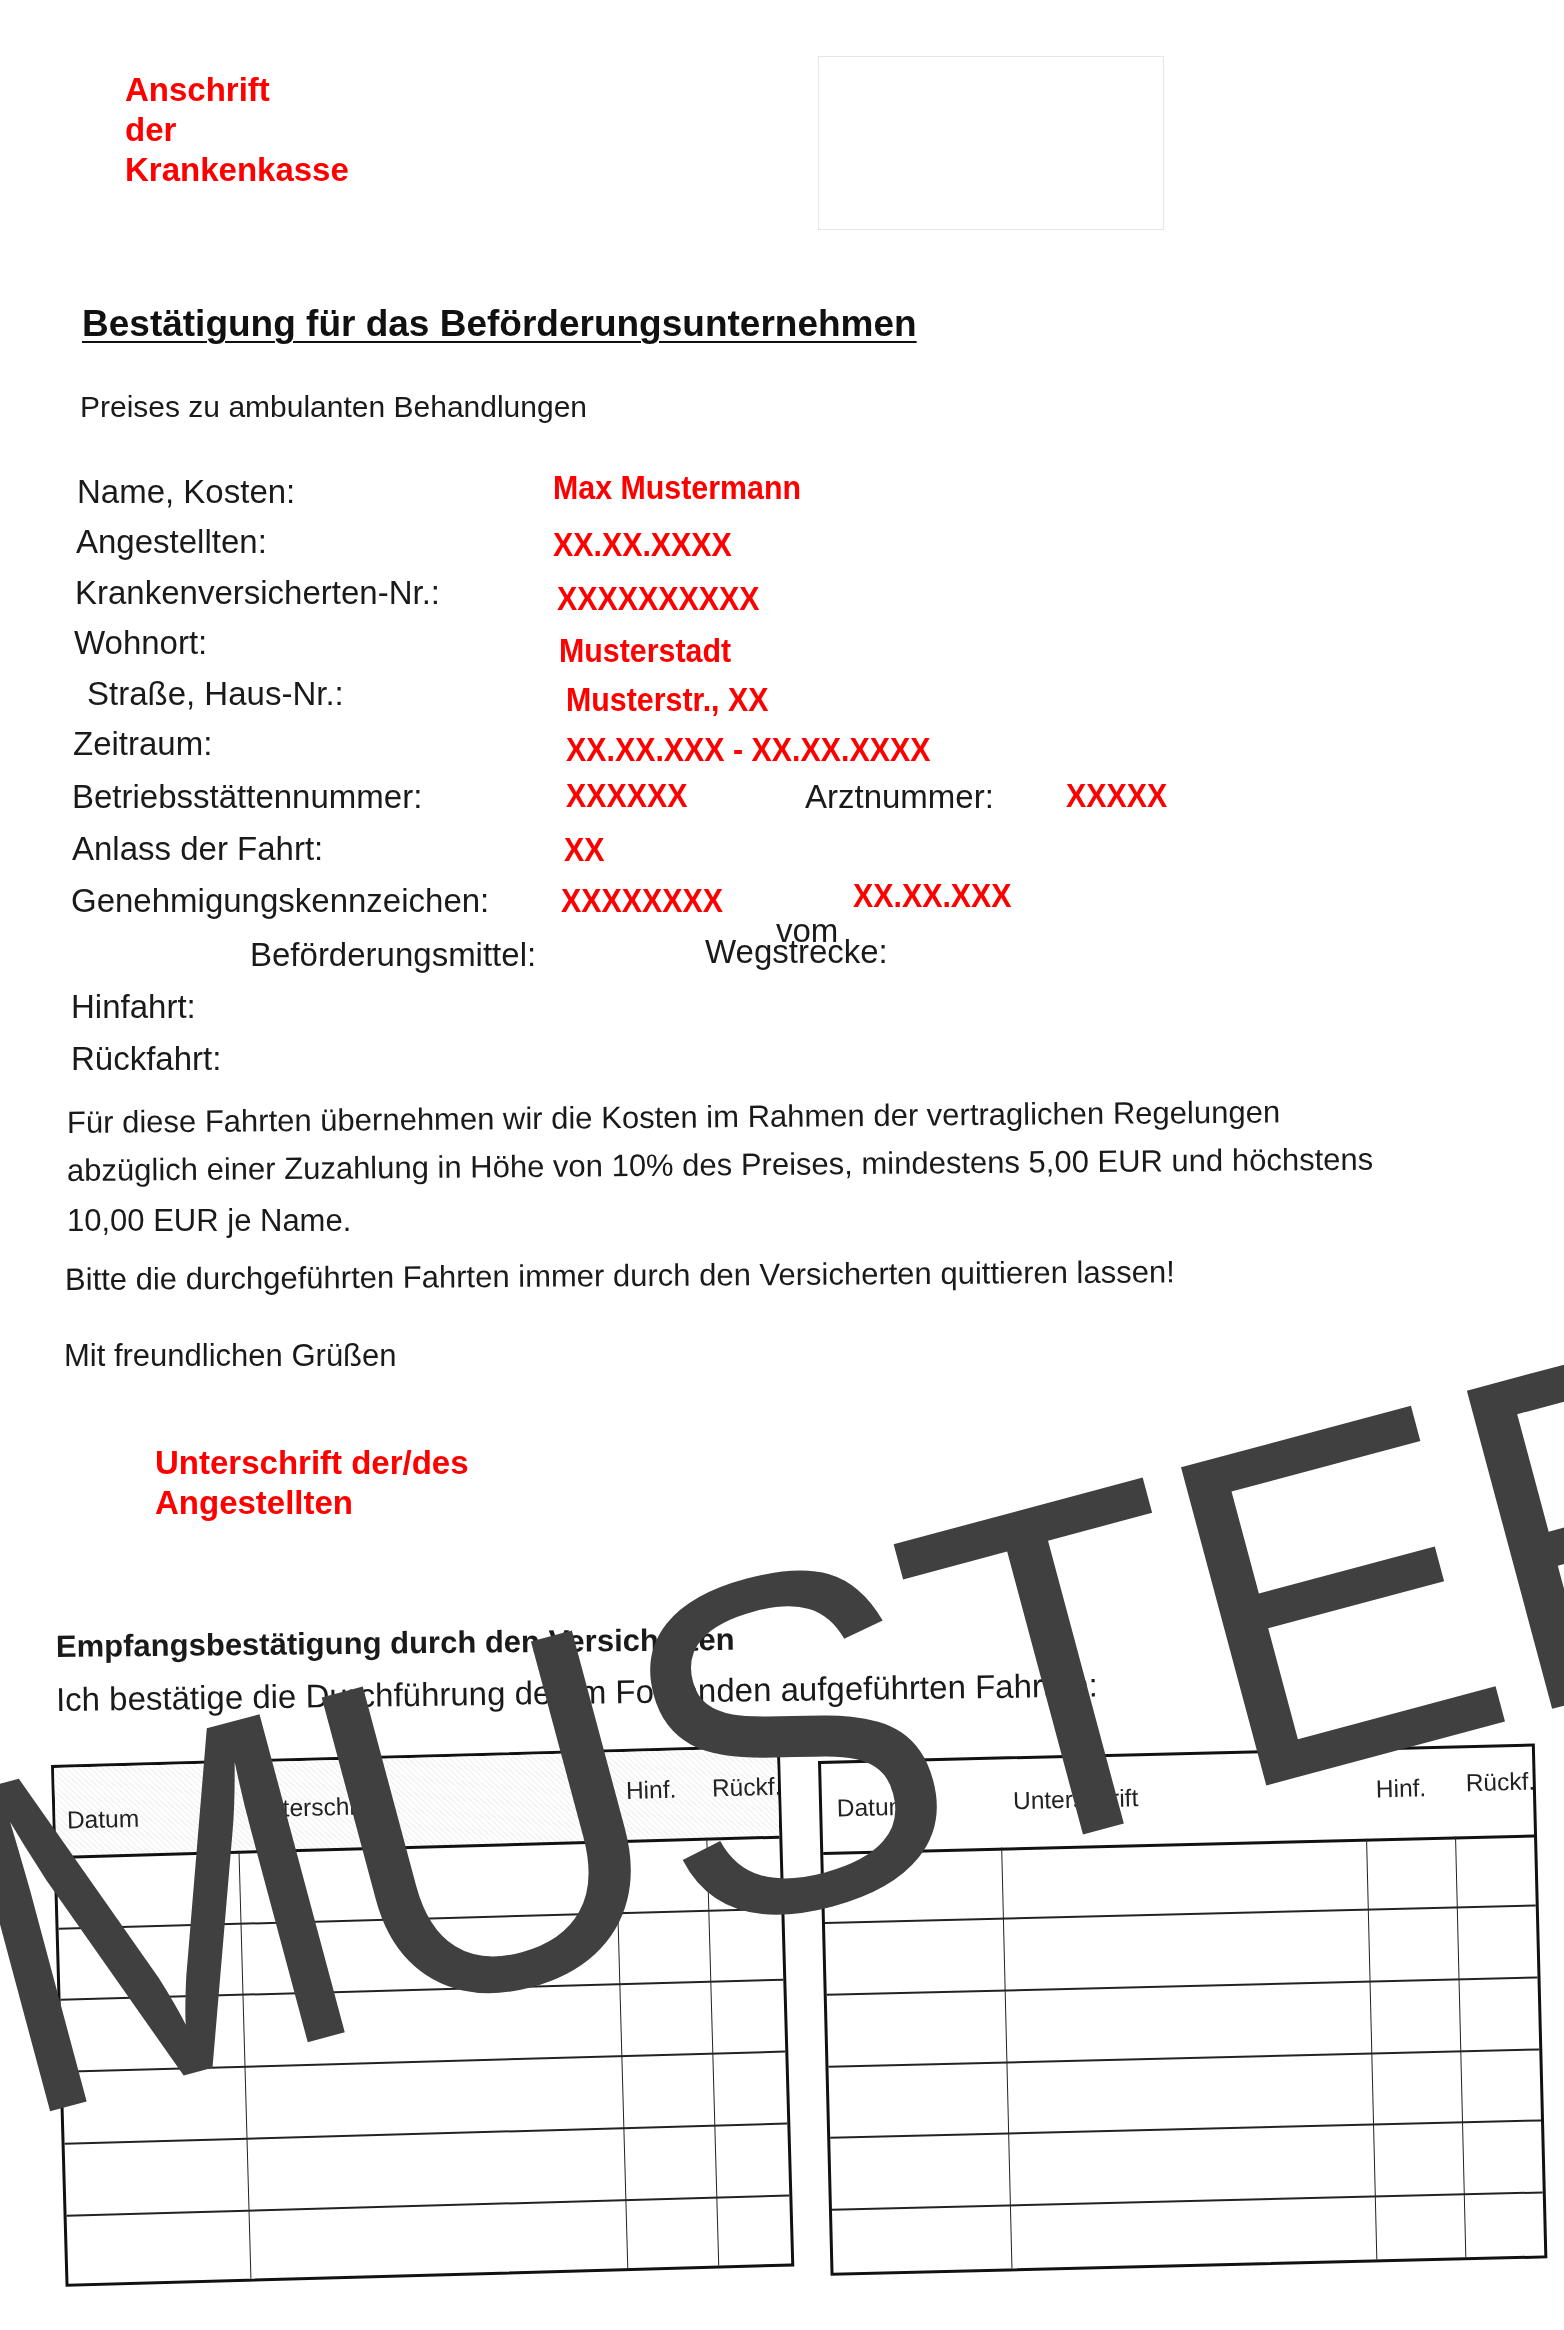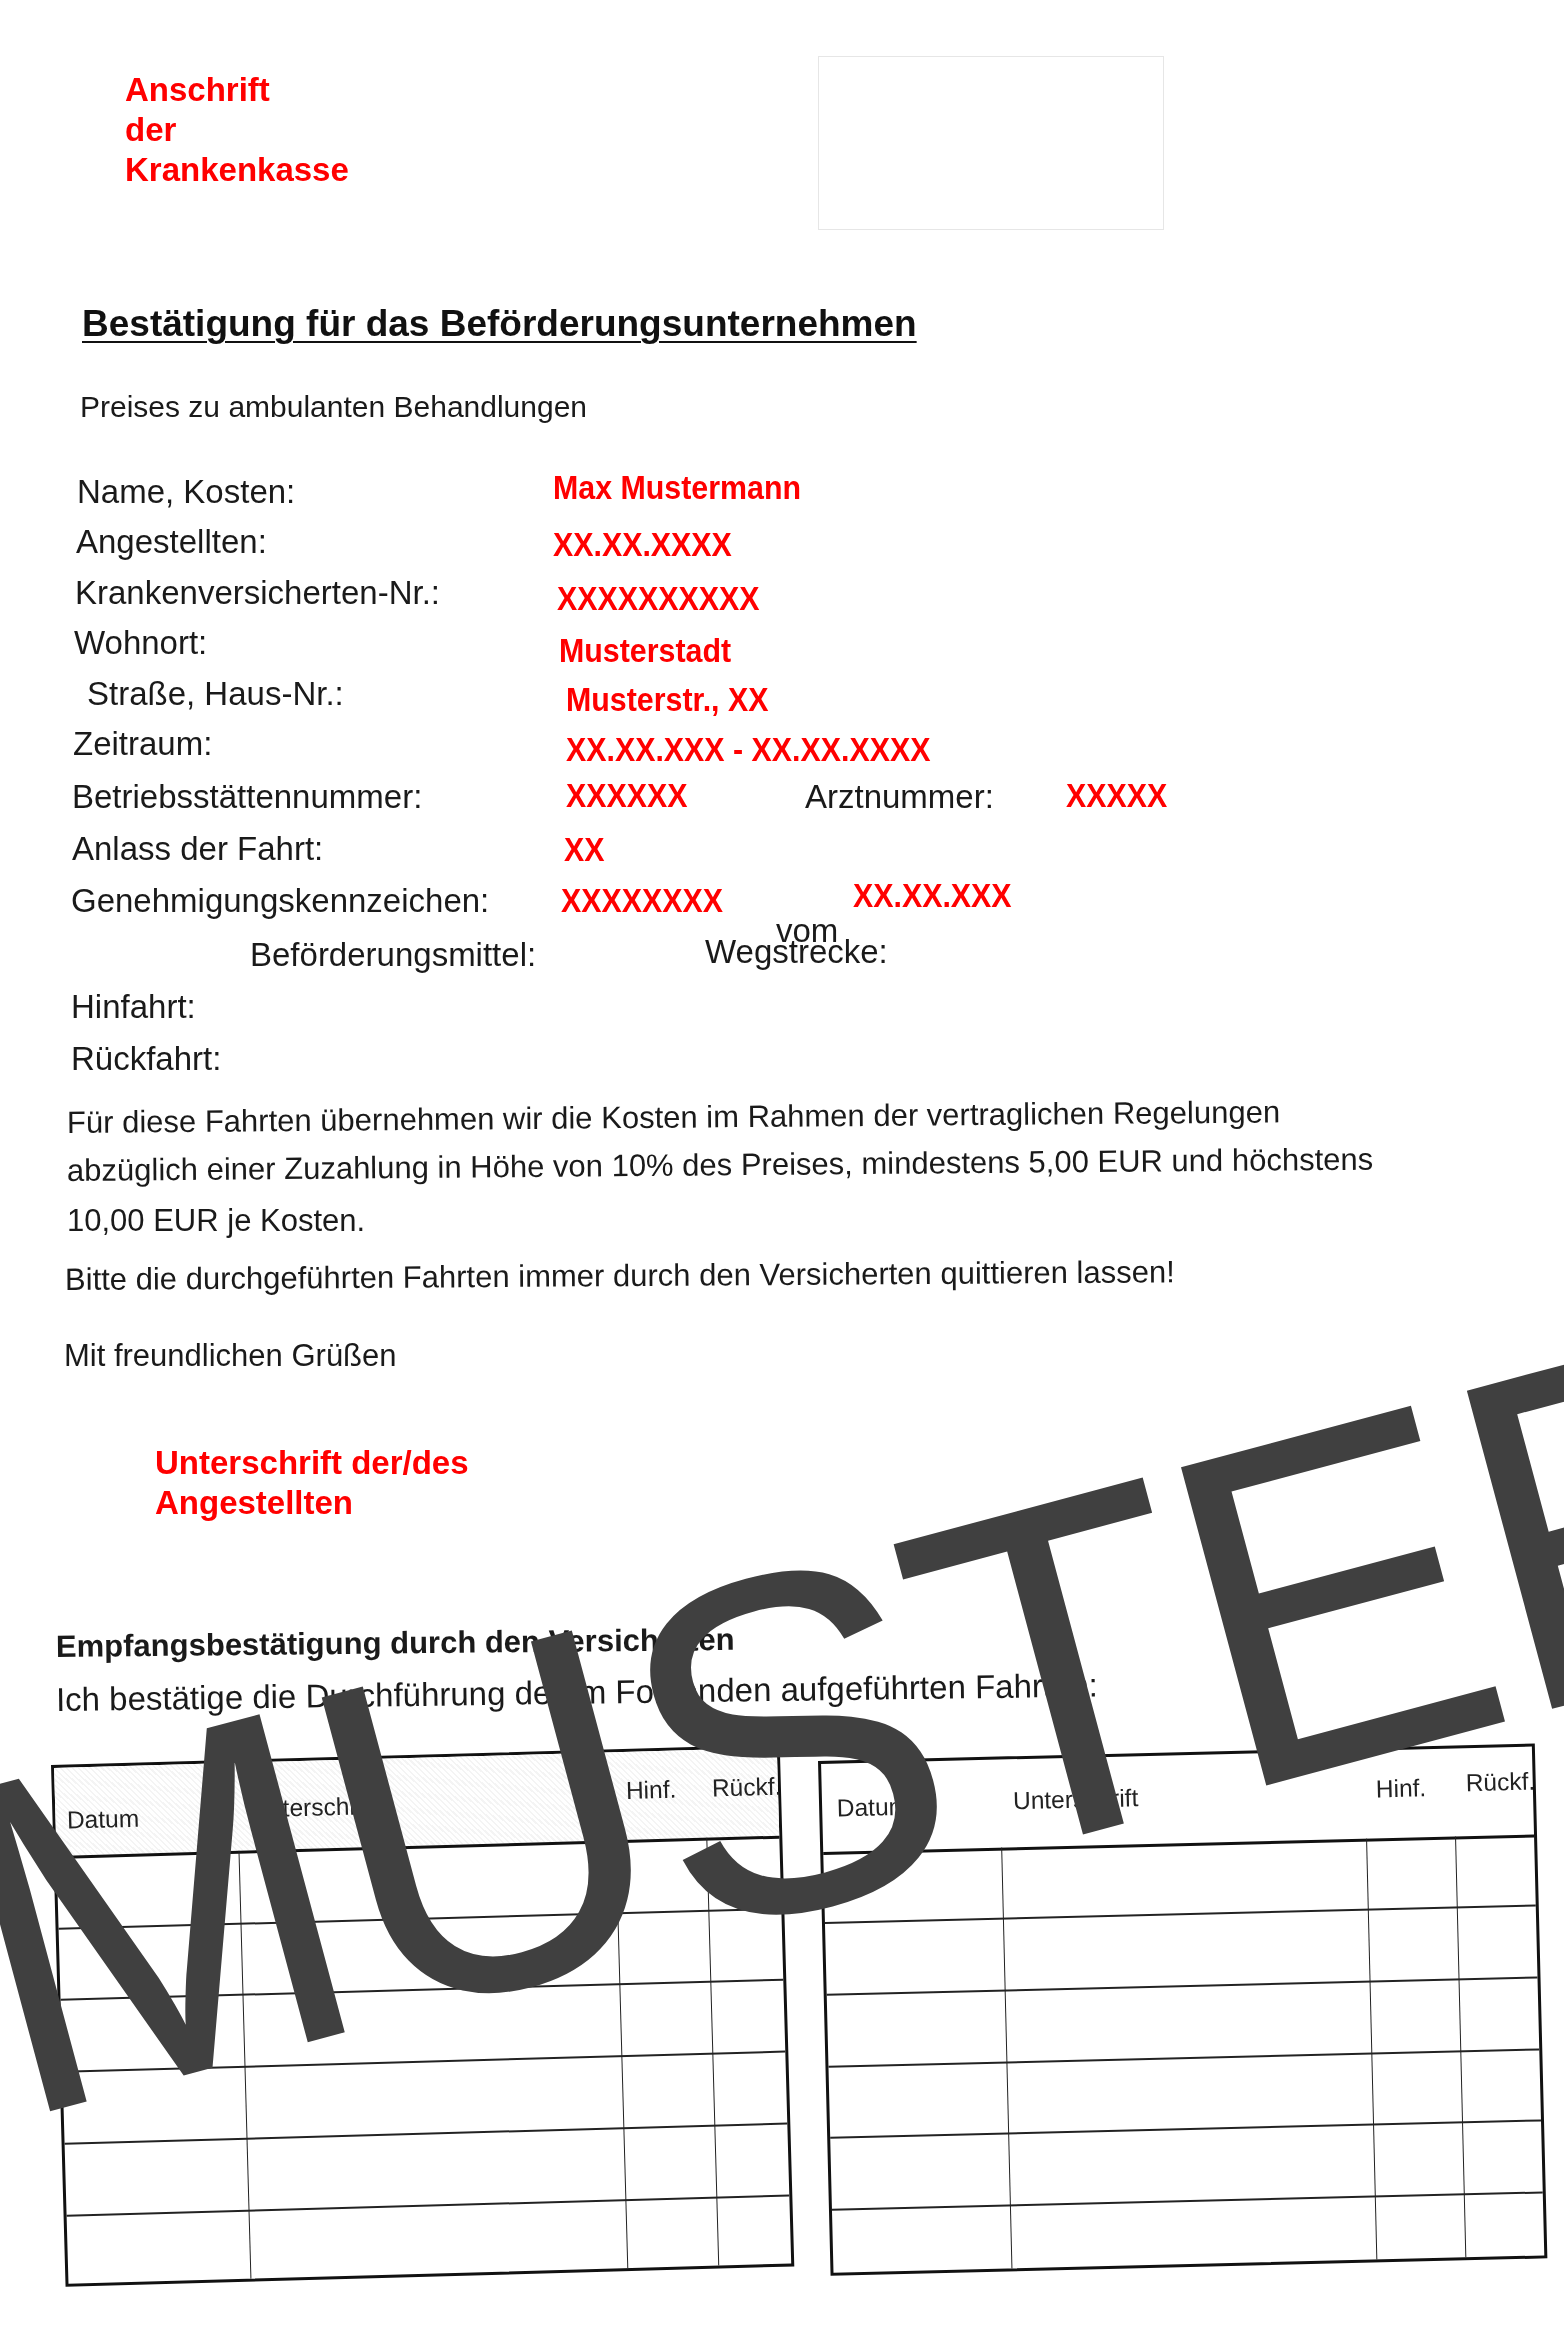--- a/index.html
+++ b/index.html
@@ -68,21 +68,21 @@
 <div class="abs val" style="left:561px; top:882px;">XXXXXXXX</div>
 <div class="abs val" style="left:853px; top:877px;">XX.XX.XXX</div>
 
 <div class="abs lbl" style="left:250px; top:936px;">Beförderungsmittel:</div>
 <div class="abs lbl" style="left:705px; top:933px;">Wegstrecke:</div>
 <div class="abs lbl" style="left:71px; top:988px;">Hinfahrt:</div>
 <div class="abs lbl" style="left:71px; top:1040px;">Rückfahrt:</div>
 
 <div class="abs para" style="left:67px; top:1105px; transform:rotate(-0.5deg); transform-origin:left;">Für diese Fahrten übernehmen wir die Kosten im Rahmen der vertraglichen Regelungen</div>
 <div class="abs para" style="left:67px; top:1153px; transform:rotate(-0.5deg); transform-origin:left;">abzüglich einer Zuzahlung in Höhe von 10% des Preises, mindestens 5,00 EUR und höchstens</div>
-<div class="abs para" style="left:67px; top:1203px;">10,00 EUR je Kosten.</div>
+<div class="abs para" style="left:67px; top:1203px;">10,00 EUR je Name.</div>
 <div class="abs para" style="left:65px; top:1262px; transform:rotate(-0.4deg); transform-origin:left;">Bitte die durchgeführten Fahrten immer durch den Versicherten quittieren lassen!</div>
 <div class="abs para" style="left:64px; top:1338px;">Mit freundlichen Grüßen</div>
 
 <div class="abs red sig" style="top:1443px;">
   <div>Unterschrift der/des</div>
   <div>Angestellten</div>
 </div>
 
 <div class="abs conf-title">Empfangsbestätigung durch den Versicherten</div>
 <div class="abs conf-text">Ich bestätige die Durchführung der im Folgenden aufgeführten Fahrten:</div>

